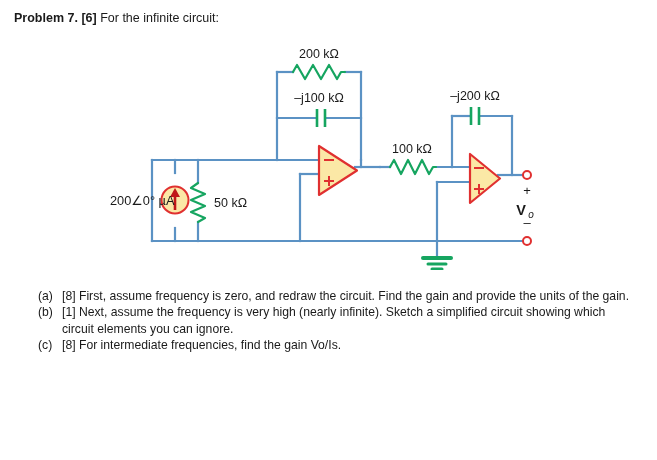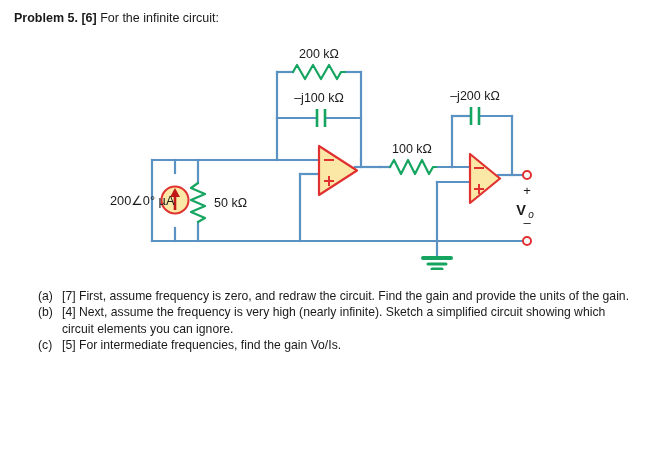--- a/index.html
+++ b/index.html
@@ -55,21 +55,21 @@
   }
   svg text {
     font-family: "Liberation Sans", sans-serif;
     fill: #1a1a1a;
   }
 </style>
 </head>
 <body>
 
 <div id="problem-header">
-  <span class="bold">Problem 5.</span>
+  <span class="bold">Problem 7.</span>
   <span class="bold">[6]</span>
   <span>For the infinite circuit:</span>
 </div>
 
 <div id="circuit-wrap">
 <svg width="657" height="230" viewBox="0 0 657 230" xmlns="http://www.w3.org/2000/svg">
 
   <g stroke="#5b92c4" stroke-width="2.2" fill="none" stroke-linecap="square">
 
     <path d="M 277,120 L 277,32"></path>
@@ -195,23 +195,23 @@
   <text x="527" y="187" font-size="13" text-anchor="middle">–</text>
   <text x="521" y="175" font-size="14.5" font-weight="bold" text-anchor="middle">V</text>
   <text x="531" y="178" font-size="10" font-style="italic" text-anchor="middle">o</text>
 
 </svg>
 </div>
 
 <div id="parts-list">
   <div class="part-row">
     <div class="part-label">(a)</div>
-    <div class="part-text">[7] First, assume frequency is zero, and redraw the circuit.  Find the gain and provide the units of the gain.</div>
+    <div class="part-text">[8] First, assume frequency is zero, and redraw the circuit.  Find the gain and provide the units of the gain.</div>
   </div>
   <div class="part-row">
     <div class="part-label">(b)</div>
-    <div class="part-text">[4] Next, assume the frequency is very high (nearly infinite).  Sketch a simplified circuit showing which circuit elements you can ignore.</div>
+    <div class="part-text">[1] Next, assume the frequency is very high (nearly infinite).  Sketch a simplified circuit showing which circuit elements you can ignore.</div>
   </div>
   <div class="part-row">
     <div class="part-label">(c)</div>
-    <div class="part-text">[5] For intermediate frequencies, find the gain Vo/Is.</div>
+    <div class="part-text">[8] For intermediate frequencies, find the gain Vo/Is.</div>
   </div>
 </div>
 
 </body></html>

